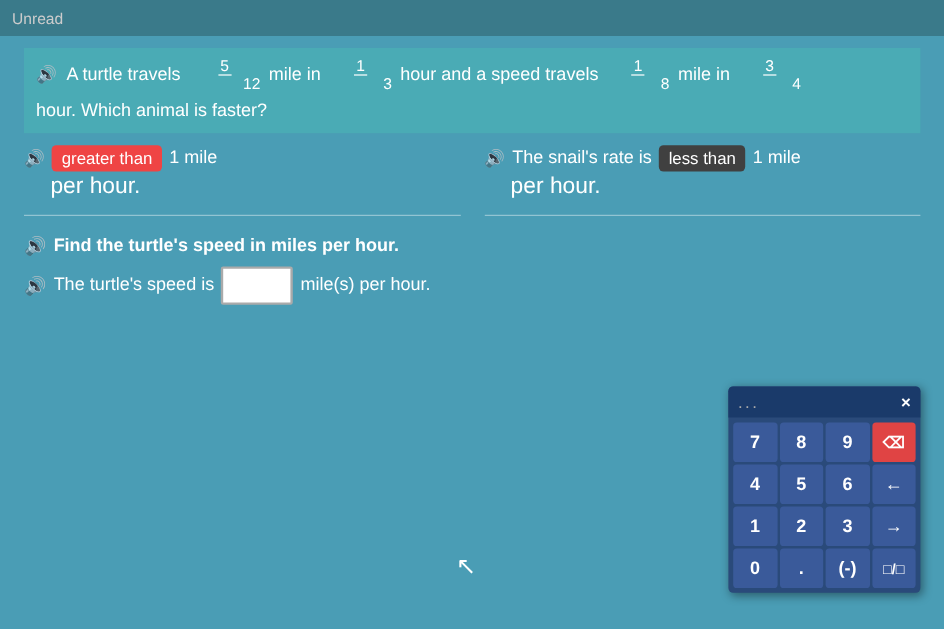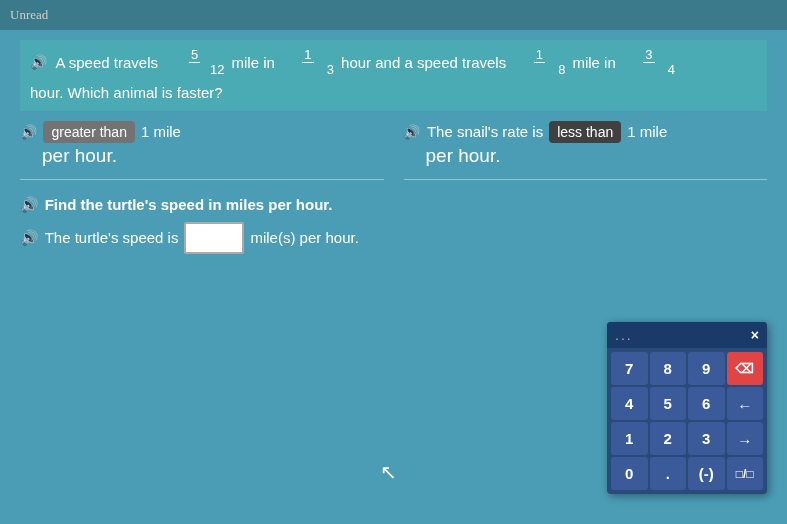--- a/index.html
+++ b/index.html
@@ -14,21 +14,20 @@
     .top-bar {
       background: #3a7a8a;
       height: 30px;
       display: flex;
       align-items: center;
       padding: 0 10px;
     }
     .top-bar-title {
       color: #ccc;
       font-size: 13px;
-      font-family: Liberation Serif, serif;
     }
     .main-content {
       padding: 10px 20px;
     }
     .problem-statement {
       background: #4aabb5;
       padding: 8px 10px;
       color: white;
       font-size: 15px;
       display: flex;
@@ -77,21 +76,21 @@
     }
     .badge {
       background: #5a7fa0;
       color: white;
       border-radius: 4px;
       padding: 3px 8px;
       font-size: 14px;
       border: none;
     }
     .badge.orange {
-      background: #737373;
+      background: #ef4444;
     }
     .badge.teal {
       background: #404040;
     }
     .sub-line {
       color: white;
       font-size: 19px;
       margin-top: 2px;
       padding-left: 22px;
     }
@@ -201,21 +200,21 @@
 </head>
 <body>
 
 <div class="top-bar">
   <span class="top-bar-title">Unread</span>
 </div>
 
 <div class="main-content">
   <div class="problem-statement">
     <span class="speaker-icon">🔊</span>
-    <span>A speed travels</span>
+    <span>A turtle travels</span>
     <span class="fraction">
       <span class="num">5</span>
       <span class="den">12</span>
     </span>
     <span>mile in</span>
     <span class="fraction">
       <span class="num">1</span>
       <span class="den">3</span>
     </span>
     <span>hour and a speed travels</span>

